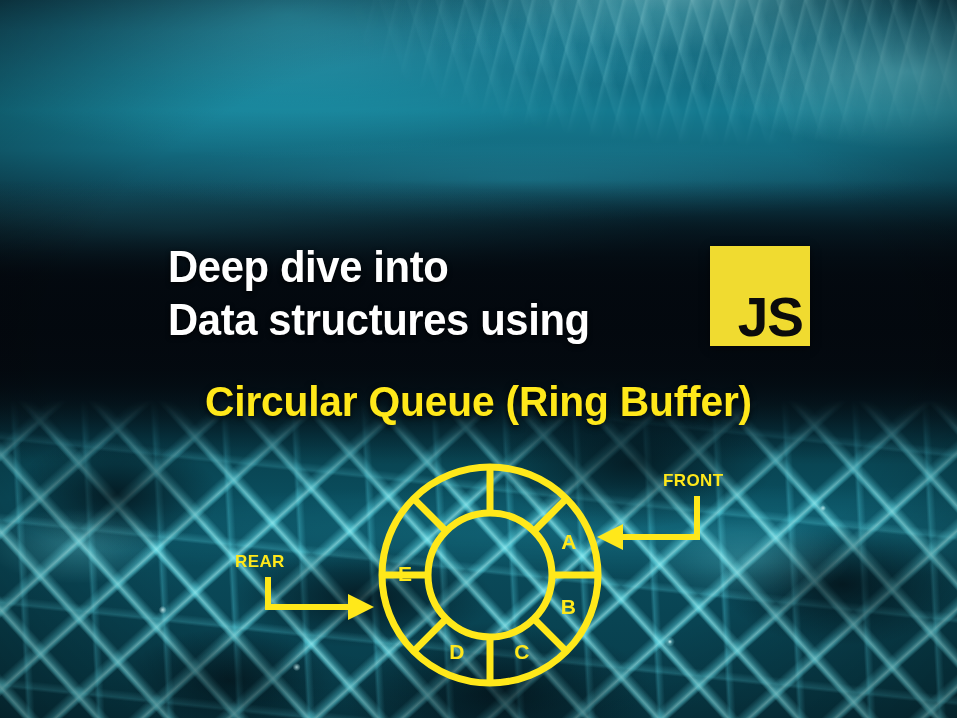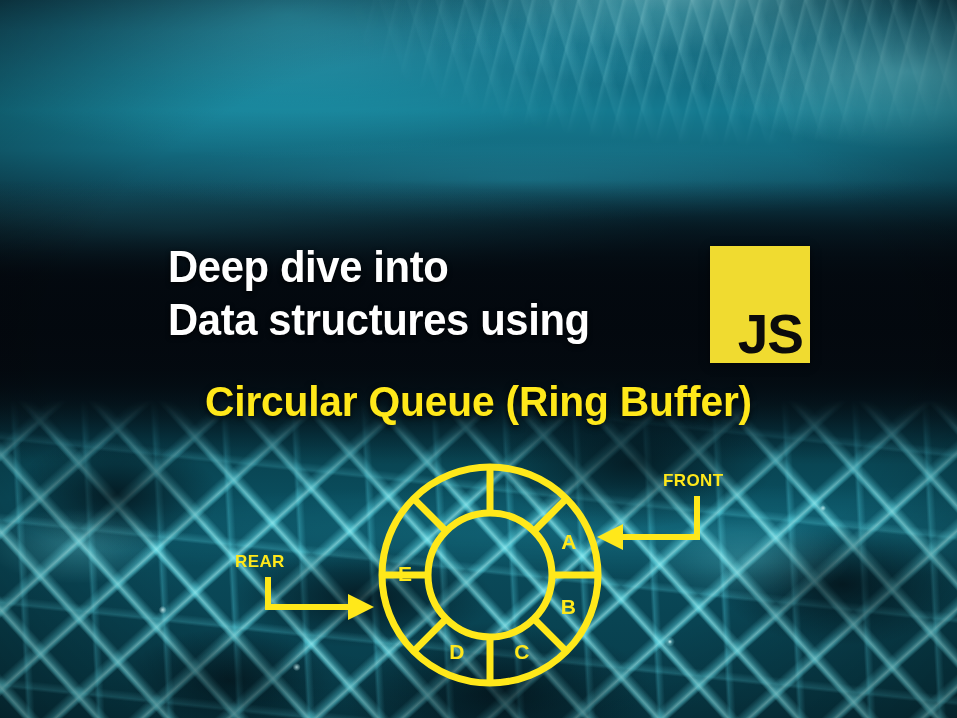--- a/index.html
+++ b/index.html
@@ -197,21 +197,21 @@
     transform: scaleX(0.95);
     transform-origin: left center;
   }
 
   
   #js-logo {
     position: absolute;
     left: 710px;
     top: 246px;
     width: 100px;
-    height: 117px;
+    height: 100px;
     background: #f0db30;
     box-shadow: 0 2px 8px rgba(0,0,0,0.55);
   }
   #js-logo .js-text {
     position: absolute;
     right: 7px;
     bottom: 1px;
     font-family: "Liberation Sans", sans-serif;
     font-weight: bold;
     font-size: 55px;

